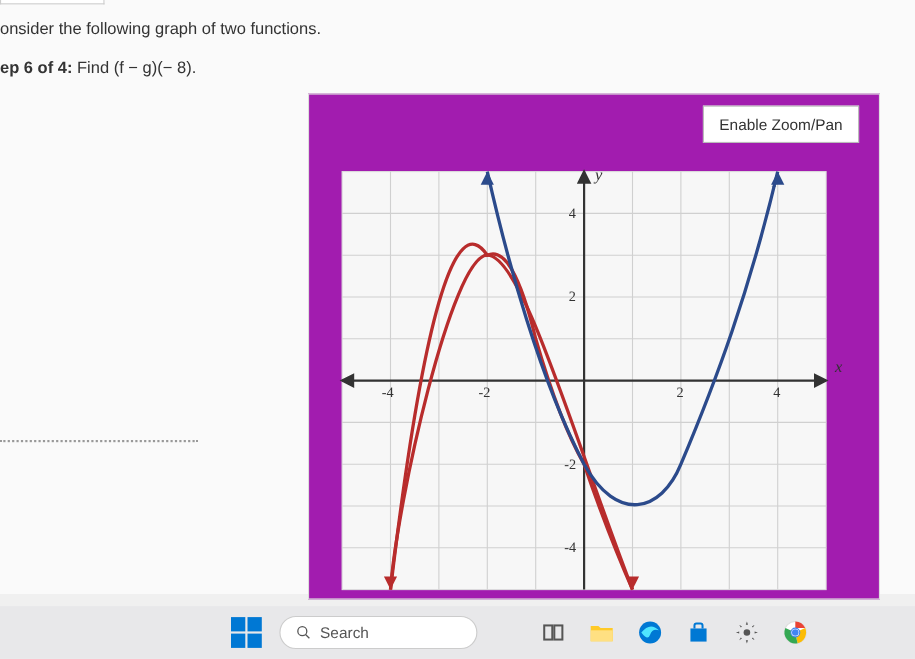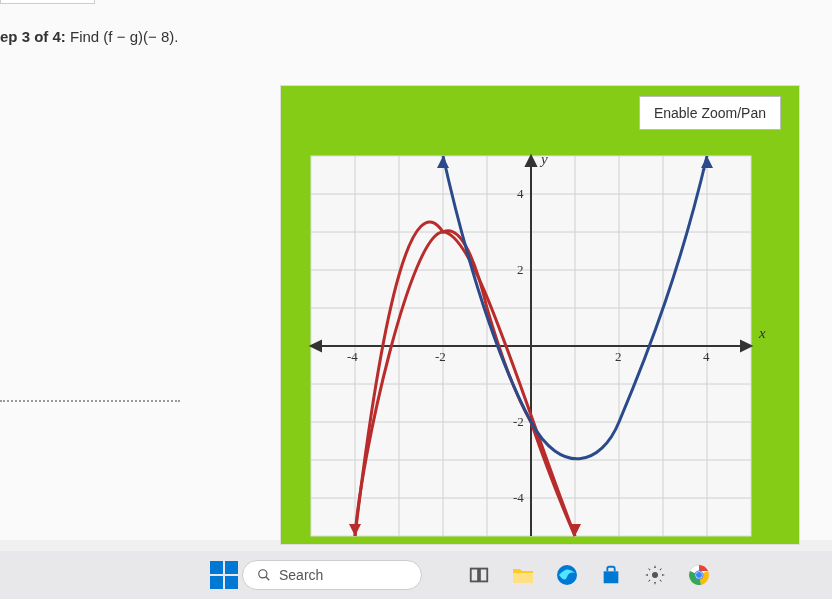--- a/index.html
+++ b/index.html
@@ -28,21 +28,21 @@
       color: #333;
       margin: 18px 0 0 0;
     }
     .step-label { font-weight: bold; }
     .chart-container {
       position: absolute;
       left: 280px;
       top: 85px;
       width: 520px;
       height: 460px;
-      background: #84cc16;
+      background: #a21caf;
       border: 1px solid #ddd;
     }
     .zoom-button {
       position: absolute;
       top: 10px;
       right: 18px;
       padding: 8px 14px;
       background: #fff;
       border: 1px solid #bbb;
       font-size: 14px;
@@ -66,21 +66,21 @@
     .taskbar {
       position: absolute;
       bottom: 0;
       left: 0;
       width: 832px;
       height: 48px;
       background: #e8e8ea;
       display: flex;
       align-items: center;
       padding: 0 10px;
-      gap: 4px;
+      gap: 16px;
     }
     .start-icon {
       width: 28px;
       height: 28px;
       margin-left: 200px;
       display: grid;
       grid-template-columns: 1fr 1fr;
       grid-template-rows: 1fr 1fr;
       gap: 2px;
       cursor: pointer;
@@ -125,22 +125,23 @@
       border: 1px solid #ccc;
       border-top: none;
       background: #fff;
     }
   </style>
 </head>
 <body>
 
 <div class="content-area">
   <div class="partial-button"></div>
+  <p class="prompt-text">onsider the following graph of two functions.</p>
   <p class="step-text">
-    <span class="step-label">ep 3 of 4:</span><span> Find (f − g)(− 8).</span>
+    <span class="step-label">ep 6 of 4:</span><span> Find (f − g)(− 8).</span>
   </p>
 
   <div class="dotted-line"></div>
 
   <div class="chart-container">
     <button class="zoom-button">Enable Zoom/Pan</button>
     <svg class="chart-svg" viewBox="0 0 490 400">
 
       <rect x="20" y="10" width="440" height="380" fill="#f7f7f7" stroke="#ddd"></rect>
 

